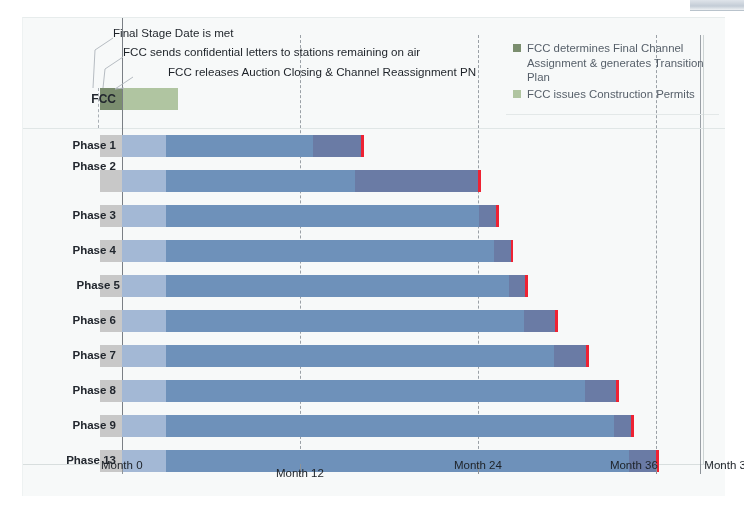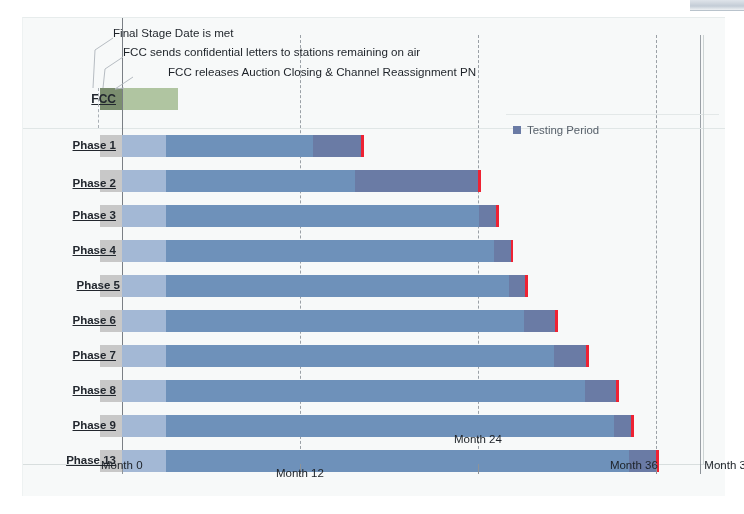--- a/index.html
+++ b/index.html
@@ -22,21 +22,20 @@
   .panel{
     position:absolute;left:22px;top:17px;width:702px;height:478px;
     background:#f7f9f9;
     border-top:1px solid #e7ecec;
     border-left:1px solid #eef2f2;
   }
   .rowlabel{
     position:absolute;text-align:right;
     font-weight:bold;font-size:11.5px;color:#22272e;
     line-height:1;
-    text-decoration:underline;
   }
   .fcc-label{font-size:12px;}
 
   
   .bar{position:absolute;height:22px;}
 
   
   .axisline{
     position:absolute;left:99px;top:0px;width:1px;height:446px;
     background:#7a7f85;
@@ -140,37 +139,37 @@
         <div class="bar" title="Phase Completion Date — Phase 5" style="left: 502.376px; width: 2.966px; top: 257px; height: 22px; background: rgb(238, 34, 51);"></div>
         <div class="bar" title="Phase Completion Date — Phase 6" style="left: 532.036px; width: 2.966px; top: 292px; height: 22px; background: rgb(238, 34, 51);"></div>
         <div class="bar" title="Phase Completion Date — Phase 7" style="left: 563.179px; width: 2.966px; top: 327px; height: 22px; background: rgb(238, 34, 51);"></div>
         <div class="bar" title="Phase Completion Date — Phase 8" style="left: 592.839px; width: 2.966px; top: 362px; height: 22px; background: rgb(238, 34, 51);"></div>
         <div class="bar" title="Phase Completion Date — Phase 9" style="left: 607.669px; width: 2.966px; top: 397px; height: 22px; background: rgb(238, 34, 51);"></div>
         <div class="bar" title="Phase Completion Date — Phase 10" style="left: 632.88px; width: 2.966px; top: 432px; height: 22px; background: rgb(238, 34, 51);"></div>
       </div>
     <div id="rowlabels-layer">
         <div class="rowlabel fcc-label" style="left: 0px; width: 93px; top: 75px;">FCC</div>
         <div class="rowlabel" style="left: 0px; width: 93px; top: 122px;">Phase 1</div>
-        <div class="rowlabel" style="left: 0px; width: 93px; top: 160px; text-align: right;">Phase 2</div>
+        <div class="rowlabel" style="left: 0px; width: 93px; top: 143px; text-align: right;">Phase 2</div>
         <div class="rowlabel" style="left: 0px; width: 93px; top: 192px;">Phase 3</div>
         <div class="rowlabel" style="left: 0px; width: 93px; top: 227px;">Phase 4</div>
         <div class="rowlabel" style="left: 4px; width: 93px; top: 262px;">Phase 5</div>
         <div class="rowlabel" style="left: 0px; width: 93px; top: 297px;">Phase 6</div>
         <div class="rowlabel" style="left: 0px; width: 93px; top: 332px;">Phase 7</div>
         <div class="rowlabel" style="left: 0px; width: 93px; top: 367px;">Phase 8</div>
         <div class="rowlabel" style="left: 0px; width: 93px; top: 402px;">Phase 9</div>
         <div class="rowlabel" style="left: 0px; width: 93px; top: 437px;">Phase 13</div>
       </div>
     <div id="ticks-layer">
         <div class="tick" style="left: 99px; top: 446px;"></div>
         <div class="ticklabel" style="top: 441px; left: 78px;">Month 0</div>
         <div class="tick" style="left: 276.96px; top: 446px;"></div>
         <div class="ticklabel" style="top: 441px; left: 252.96px; margin-top: 8px;">Month 12</div>
         <div class="tick" style="left: 454.92px; top: 446px;"></div>
-        <div class="ticklabel" style="top: 415px; left: 430.92px;">Month 24</div>
+        <div class="ticklabel" style="top: 441px; left: 430.92px;">Month 24</div>
         <div class="tick" style="left: 632.88px; top: 446px;"></div>
         <div class="ticklabel" style="top: 441px; left: 586.88px;">Month 36</div>
         <div class="tick" style="left: 677.37px; top: 446px;"></div>
         <div class="ticklabel" style="top: 441px; left: 681.37px;">Month 39</div>
       </div>
     <div id="callouts-layer">
         <div class="callout" style="left: 90px; top: 8px;">Final Stage Date is met</div>
         <div class="leader" style="left: 0px; top: 0px;">
           <svg width="702" height="110">
             <path d="M90 20 L72 32 L70 70" fill="none" stroke="#b6bcc2" stroke-width="1"></path>
@@ -183,20 +182,23 @@
           </svg>
         </div>
         <div class="callout" style="left: 110px; top: 47px; margin-left: 35px;">FCC releases Auction Closing &amp; Channel Reassignment PN</div>
         <div class="leader" style="left: 0px; top: 0px;">
           <svg width="702" height="110">
             <path d="M110 59 L92 71 L101 70" fill="none" stroke="#b6bcc2" stroke-width="1"></path>
           </svg>
         </div>
       </div>
 
+    <div class="legend" id="legend-top" style="left:490px;top:23px;width:196px;">
+        <div class="item"><span class="swatch" style="background: rgb(123, 142, 111);"></span><span>FCC determines Final Channel Assignment &amp; generates Transition Plan</span></div>
+        <div class="item"><span class="swatch" style="background: rgb(176, 197, 161);"></span><span>FCC issues Construction Permits</span></div>
+      </div>
     <div class="legend" id="legend-bottom" style="left:490px;top:105px;width:196px;">
         <div class="sep" style="top: -9px;"></div>
-        <div class="item"><span class="swatch" style="background: rgb(106, 123, 165);"></span><span>Testing Period</span></div>
       </div>
   <div style="position: absolute; left: 680px; top: 17px; width: 1px; height: 429px; background: rgb(205, 212, 212);"></div>
       <div style="position: absolute; left: 75px; top: 70px; width: 0px; height: 40px; border-left: 1px dashed rgb(169, 175, 181);"></div>
     </div>
 </div>
 
 </body></html>

